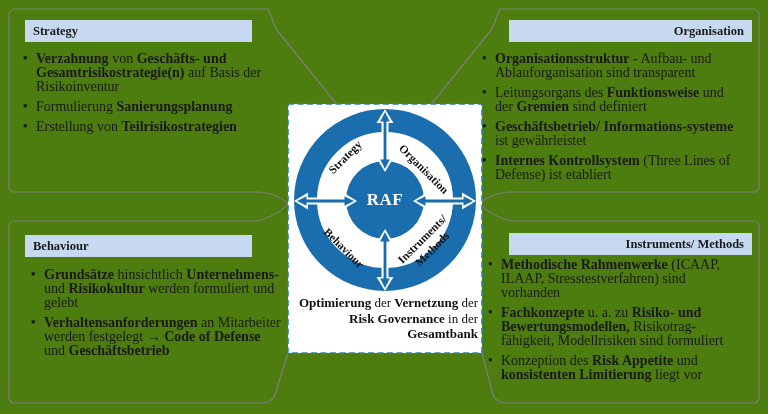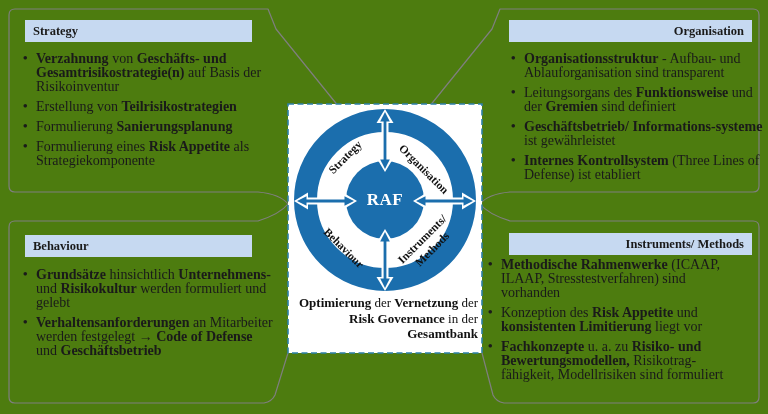--- a/index.html
+++ b/index.html
@@ -70,44 +70,43 @@
       <line x1="424" y1="201" x2="465" y2="201" stroke="#ffffff" stroke-width="7"></line>
       <polygon fill="#1b6ead" points="416,201 425.5,196.2 425.5,205.8"></polygon>
       <polygon fill="#1b6ead" points="473,201 463.5,196.2 463.5,205.8"></polygon>
       <line x1="424.5" y1="201" x2="464.5" y2="201" stroke="#1b6ead" stroke-width="2.8"></line>
     </g>
   </svg>
 
   <div class="qtitle" style="left:25px;top:20px;width:227px;">Strategy</div>
   <ul class="bullets" style="left:22px;top:52px;width:252px;">
     <li><span class="b">Verzahnung</span><span> von </span><span class="b">Geschäfts- und Gesamtrisikostrategie(n)</span><span> auf Basis der Risikoinventur</span></li>
+    <li><span>Formulierung </span><span class="b">Sanierungsplanung</span></li>
     <li><span>Erstellung von </span><span class="b">Teilrisikostrategien</span></li>
-    <li><span>Formulierung </span><span class="b">Sanierungsplanung</span></li>
-    <li><span>Formulierung eines </span><span class="b">Risk Appetite</span><span> als Strategiekomponente</span></li>
   </ul>
 
   <div class="qtitle right" style="left:509px;top:20px;width:243px;">Organisation</div>
-  <ul class="bullets" style="left:510px;top:52px;width:256px;">
+  <ul class="bullets" style="left:481px;top:52px;width:256px;">
     <li><span class="b">Organisationsstruktur</span><span> - Aufbau- und Ablauforganisation sind transparent</span></li>
     <li><span>Leitungsorgans des </span><span class="b">Funktionsweise</span><span> und der </span><span class="b">Gremien</span><span> sind definiert</span></li>
     <li><span class="b">Geschäftsbetrieb/ Informations-systeme</span><span> ist gewährleistet</span></li>
     <li><span class="b">Internes Kontrollsystem</span><span> (Three Lines of Defense) ist etabliert</span></li>
   </ul>
 
   <div class="qtitle" style="left:25px;top:235px;width:227px;">Behaviour</div>
-  <ul class="bullets" style="left:22px;top:268px;width:252px;">
+  <ul class="bullets" style="left:30px;top:268px;width:252px;">
     <li><span class="b">Grundsätze</span><span> hinsichtlich </span><span class="b">Unternehmens-</span><span> und </span><span class="b">Risikokultur</span><span> werden formuliert und gelebt</span></li>
     <li><span class="b">Verhaltensanforderungen</span><span> an Mitarbeiter werden festgelegt </span><span class="b">→ Code of Defense</span><span> und </span><span class="b">Geschäftsbetrieb</span></li>
   </ul>
 
   <div class="qtitle right" style="left:509px;top:233px;width:243px;">Instruments/ Methods</div>
   <ul class="bullets" style="left:487px;top:258px;width:256px;">
     <li><span class="b">Methodische Rahmenwerke</span><span> (ICAAP, ILAAP, Stresstestverfahren) sind vorhanden</span></li>
+    <li><span class="b">Fachkonzepte</span><span> u. a. zu </span><span class="b">Risiko- und Bewertungsmodellen,</span><span> Risikotrag-fähigkeit, Modellrisiken sind formuliert</span></li>
     <li><span>Konzeption des </span><span class="b">Risk Appetite</span><span> und </span><span class="b">konsistenten Limitierung</span><span> liegt vor</span></li>
-    <li><span class="b">Fachkonzepte</span><span> u. a. zu </span><span class="b">Risiko- und Bewertungsmodellen,</span><span> Risikotrag-fähigkeit, Modellrisiken sind formuliert</span></li>
   </ul>
 
   <div class="ringlabel" style="left:305px;top:150px;width:80px;transform:rotate(-45deg);">Strategy</div>
   <div class="ringlabel" style="left:374px;top:162px;width:100px;transform:rotate(45deg);">Organisation</div>
   <div class="ringlabel" style="left:299px;top:241px;width:90px;transform:rotate(45deg);">Behaviour</div>
   <div class="ringlabel" style="left:384px;top:230px;width:86px;transform:rotate(-45deg);">Instruments/ Methods</div>
 
   <div class="raf">RAF</div>
 
   <div class="caption"><span class="b">Optimierung</span><span> der </span><span class="b">Vernetzung</span><span> der </span><span class="b">Risk Governance</span><span> in der </span><span class="b">Gesamtbank</span></div>

